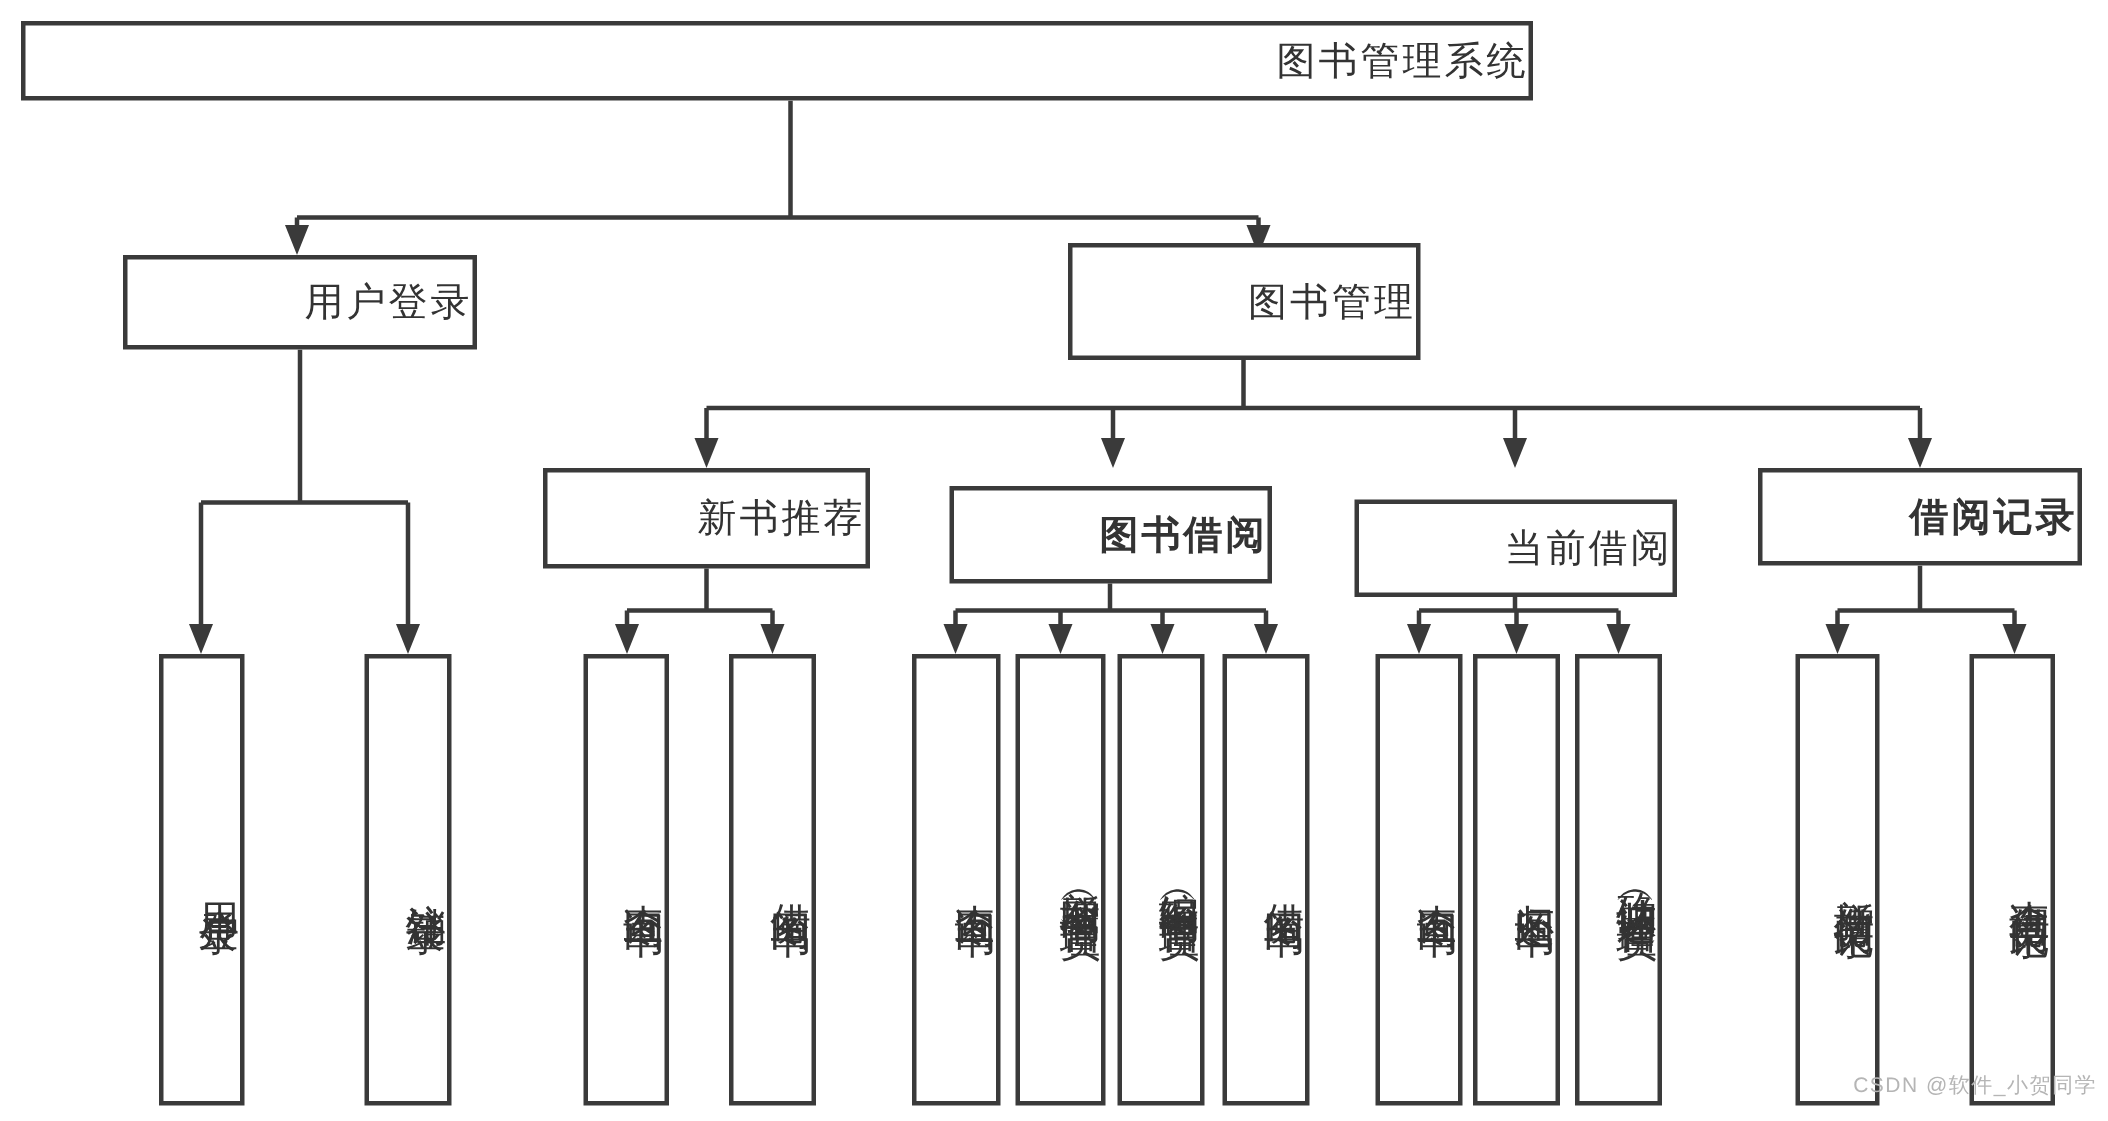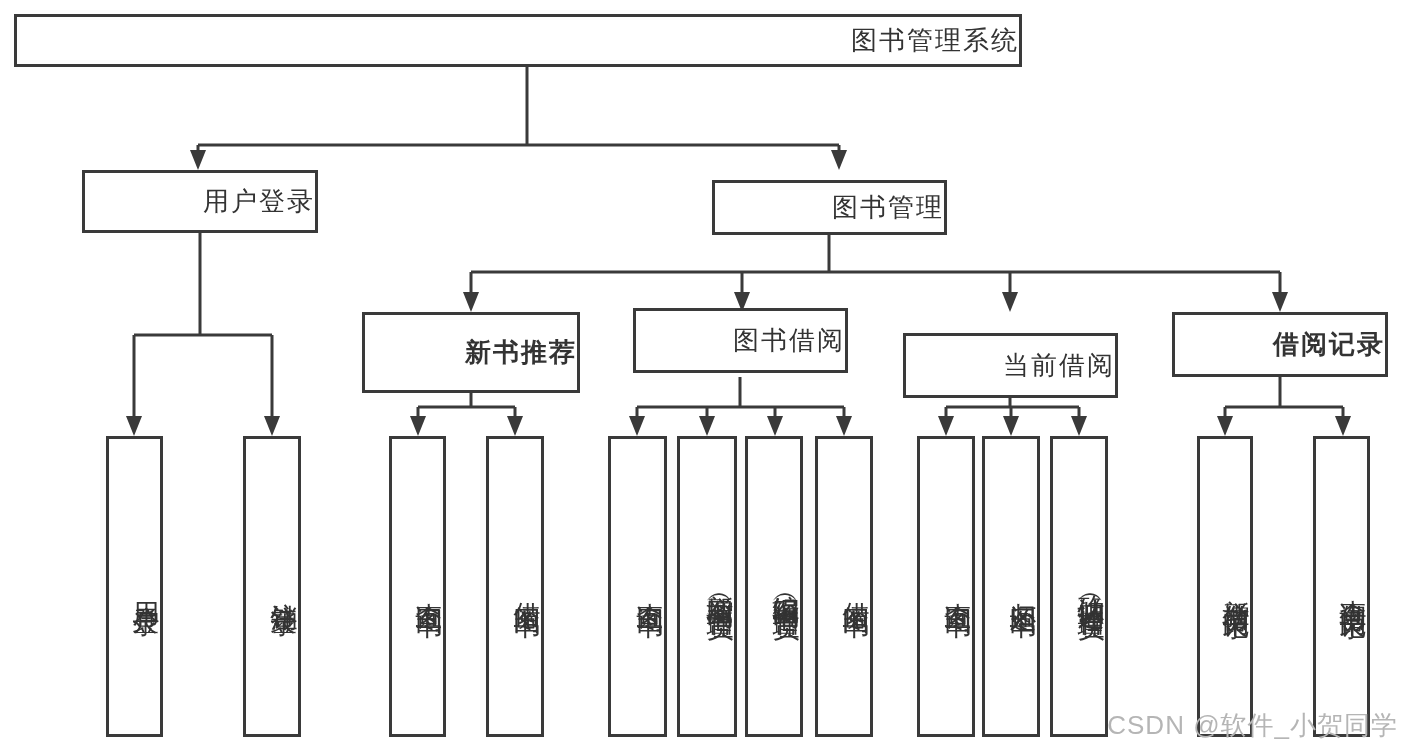--- a/index.html
+++ b/index.html
@@ -52,43 +52,43 @@
   .vnode .vlabel {
     writing-mode: vertical-rl;
     text-orientation: mixed;
     font-size: 27px;
     letter-spacing: 3px;
     line-height: 1.1;
   }
   
   #n-root    { left: 14px;   top: 14px;  width: 1008px; height: 53px; }
   #n-login   { left: 82px;   top: 170px; width: 236px;  height: 63px; }
-  #n-mgmt    { left: 712px;  top: 180px; width: 235px;  height: 55px; }
-  #n-newbook { left: 362px;  top: 312px; width: 218px;  height: 81px; font-weight: bold; }
-  #n-borrow  { left: 633px;  top: 308px; width: 215px;  height: 65px; }
+  #n-mgmt    { left: 712px;  top: 162px; width: 235px;  height: 78px; }
+  #n-newbook { left: 362px;  top: 312px; width: 218px;  height: 67px; }
+  #n-borrow  { left: 633px;  top: 324px; width: 215px;  height: 65px; font-weight: bold; }
   #n-current { left: 903px;  top: 312px; width: 215px;  height: 65px; margin-top: 21px; }
   #n-record  { left: 1172px; top: 312px; width: 216px;  height: 65px; font-weight: bold; }
   .leaf { top: 436px; height: 301px; }
   #f-1  { left: 106px;  width: 57px; }
   #f-2  { left: 243px;  width: 58px; }
   #f-3  { left: 389px;  width: 57px; }
   #f-4  { left: 486px;  width: 58px; }
   #f-5  { left: 608px;  width: 59px; }
   #f-6  { left: 677px;  width: 60px; }
   #f-7  { left: 745px;  width: 58px; }
   #f-8  { left: 815px;  width: 58px; }
   #f-9  { left: 917px;  width: 58px; }
   #f-10 { left: 982px;  width: 58px; }
   #f-11 { left: 1050px; width: 58px; }
   #f-12 { left: 1197px; width: 56px; }
   #f-13 { left: 1313px; width: 57px; }
   #watermark {
     position: absolute;
-    right: 7px; bottom: 4px;
-    font-size: 26px;
+    right: 7px; bottom: 14px;
+    font-size: 14px;
     color: var(--watermark);
     letter-spacing: 1px;
     z-index: 3;
     white-space: nowrap;
   }
 </style>
 </head>
 <body>
 
 <div id="canvas">

